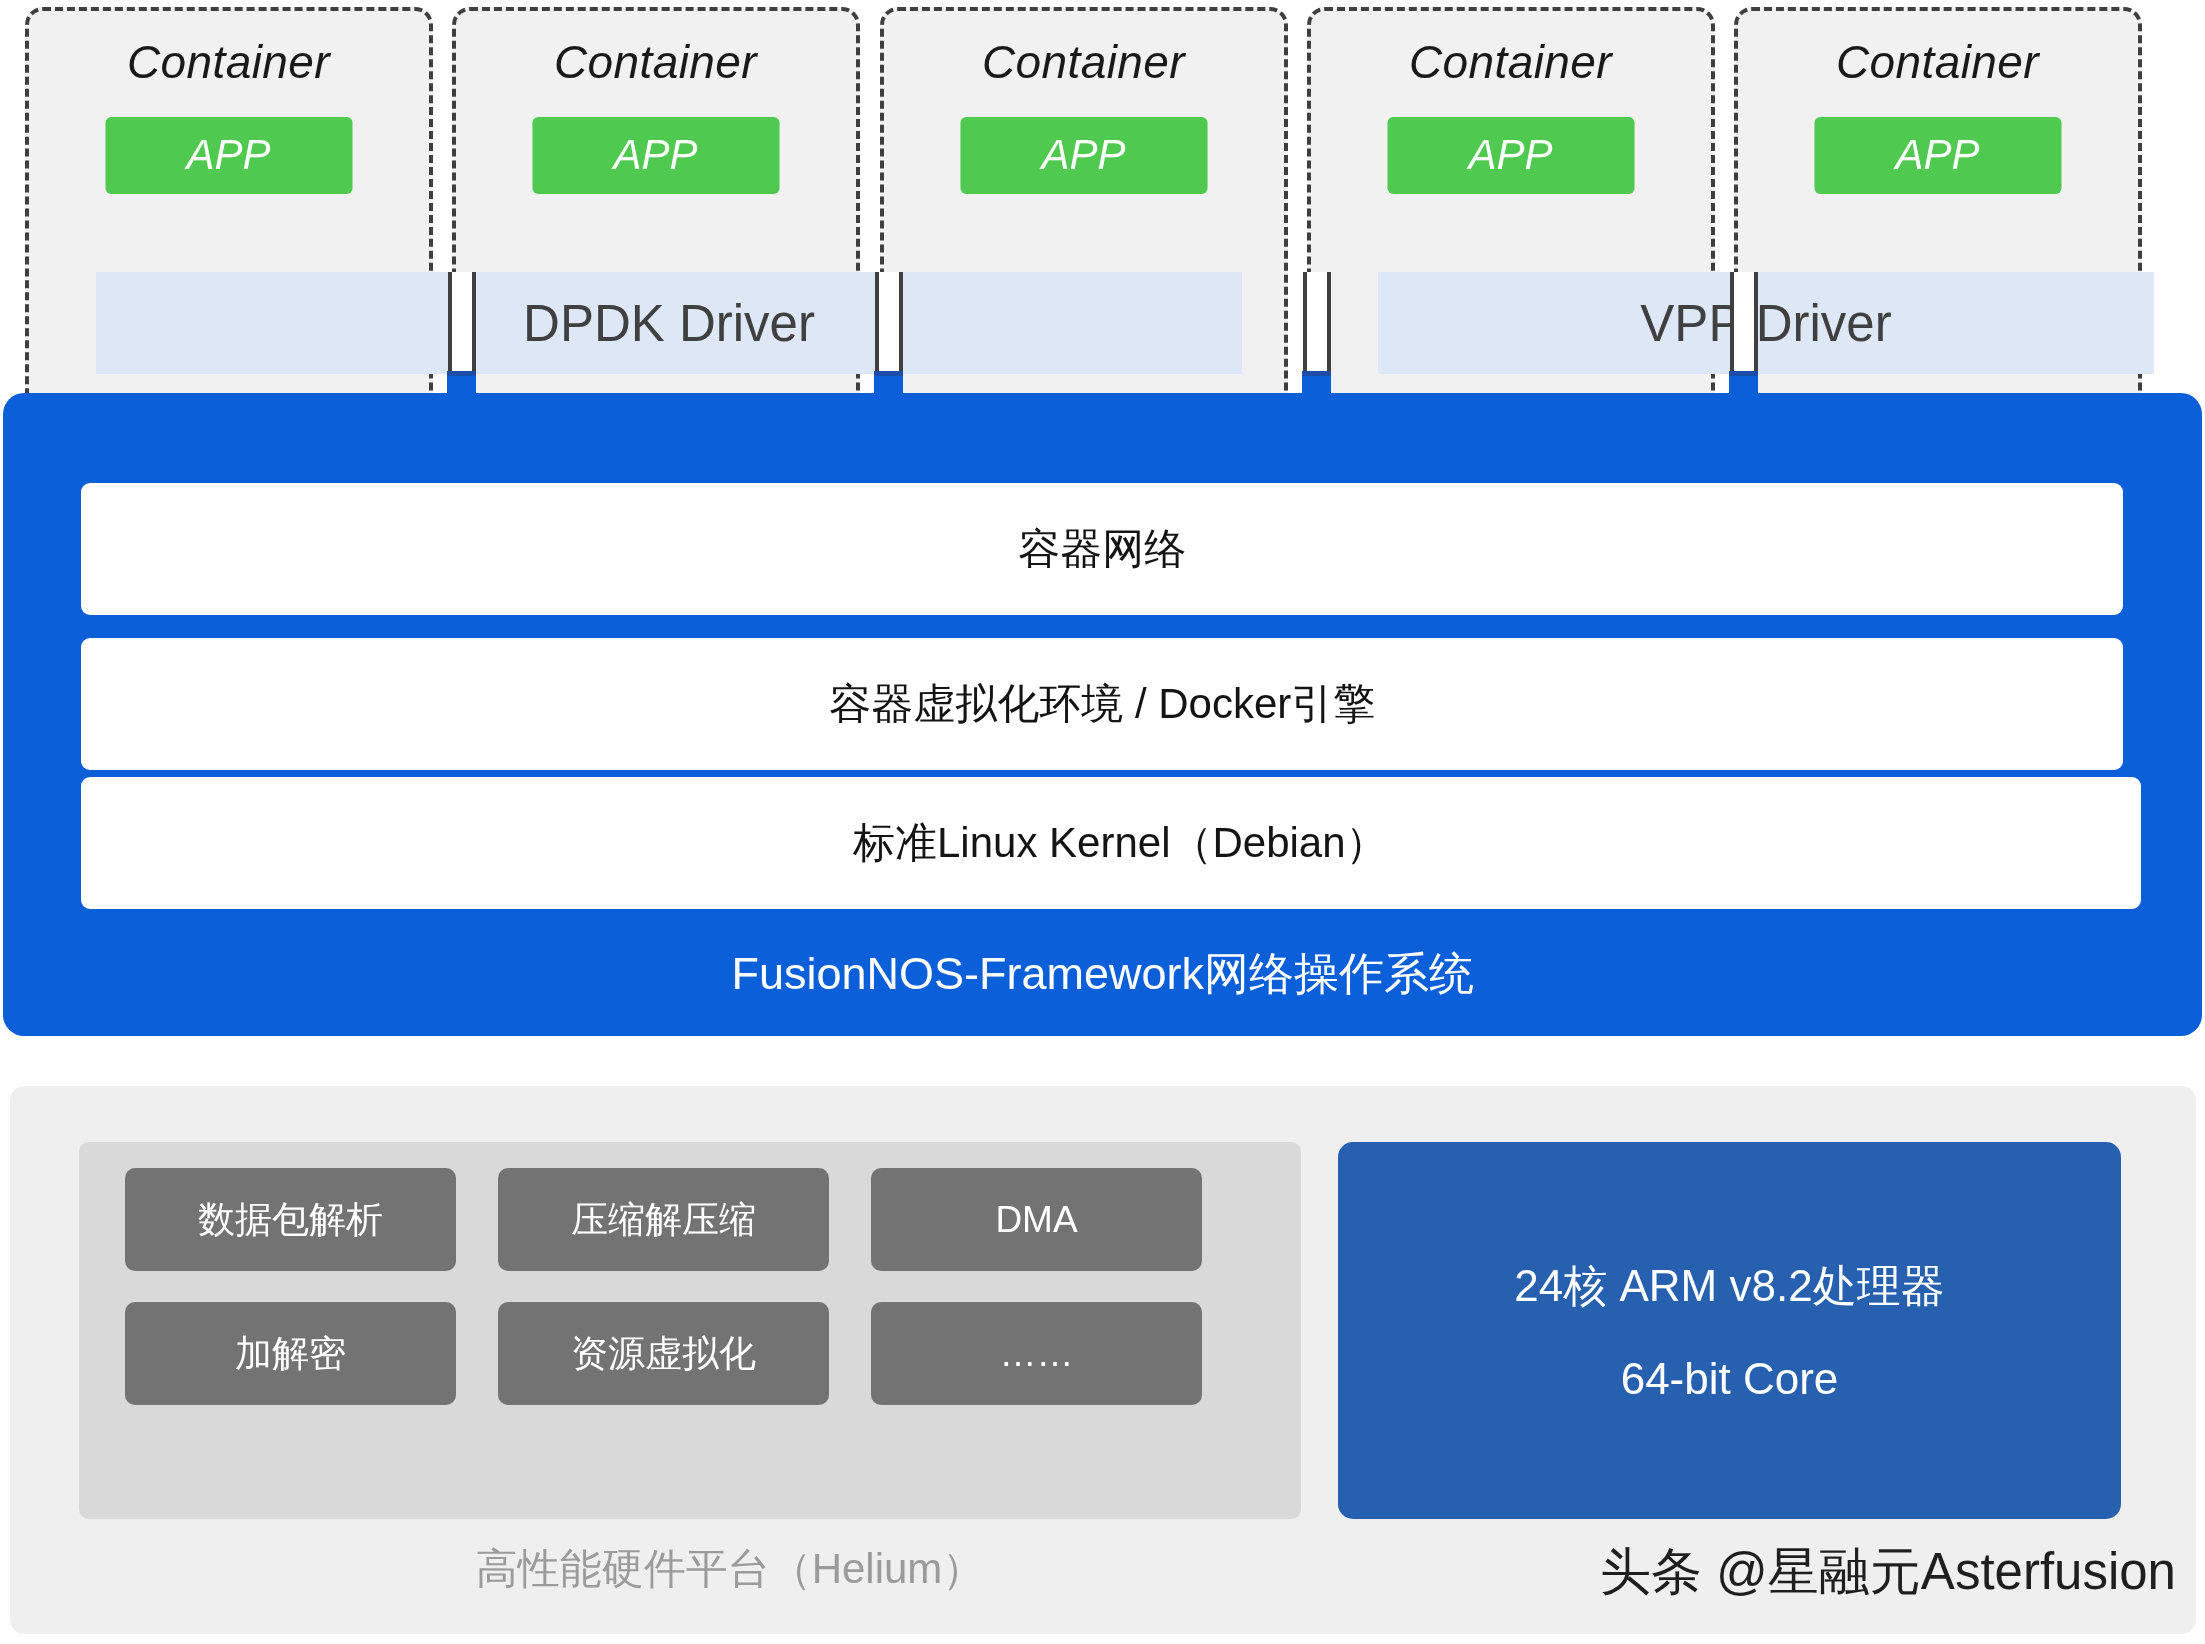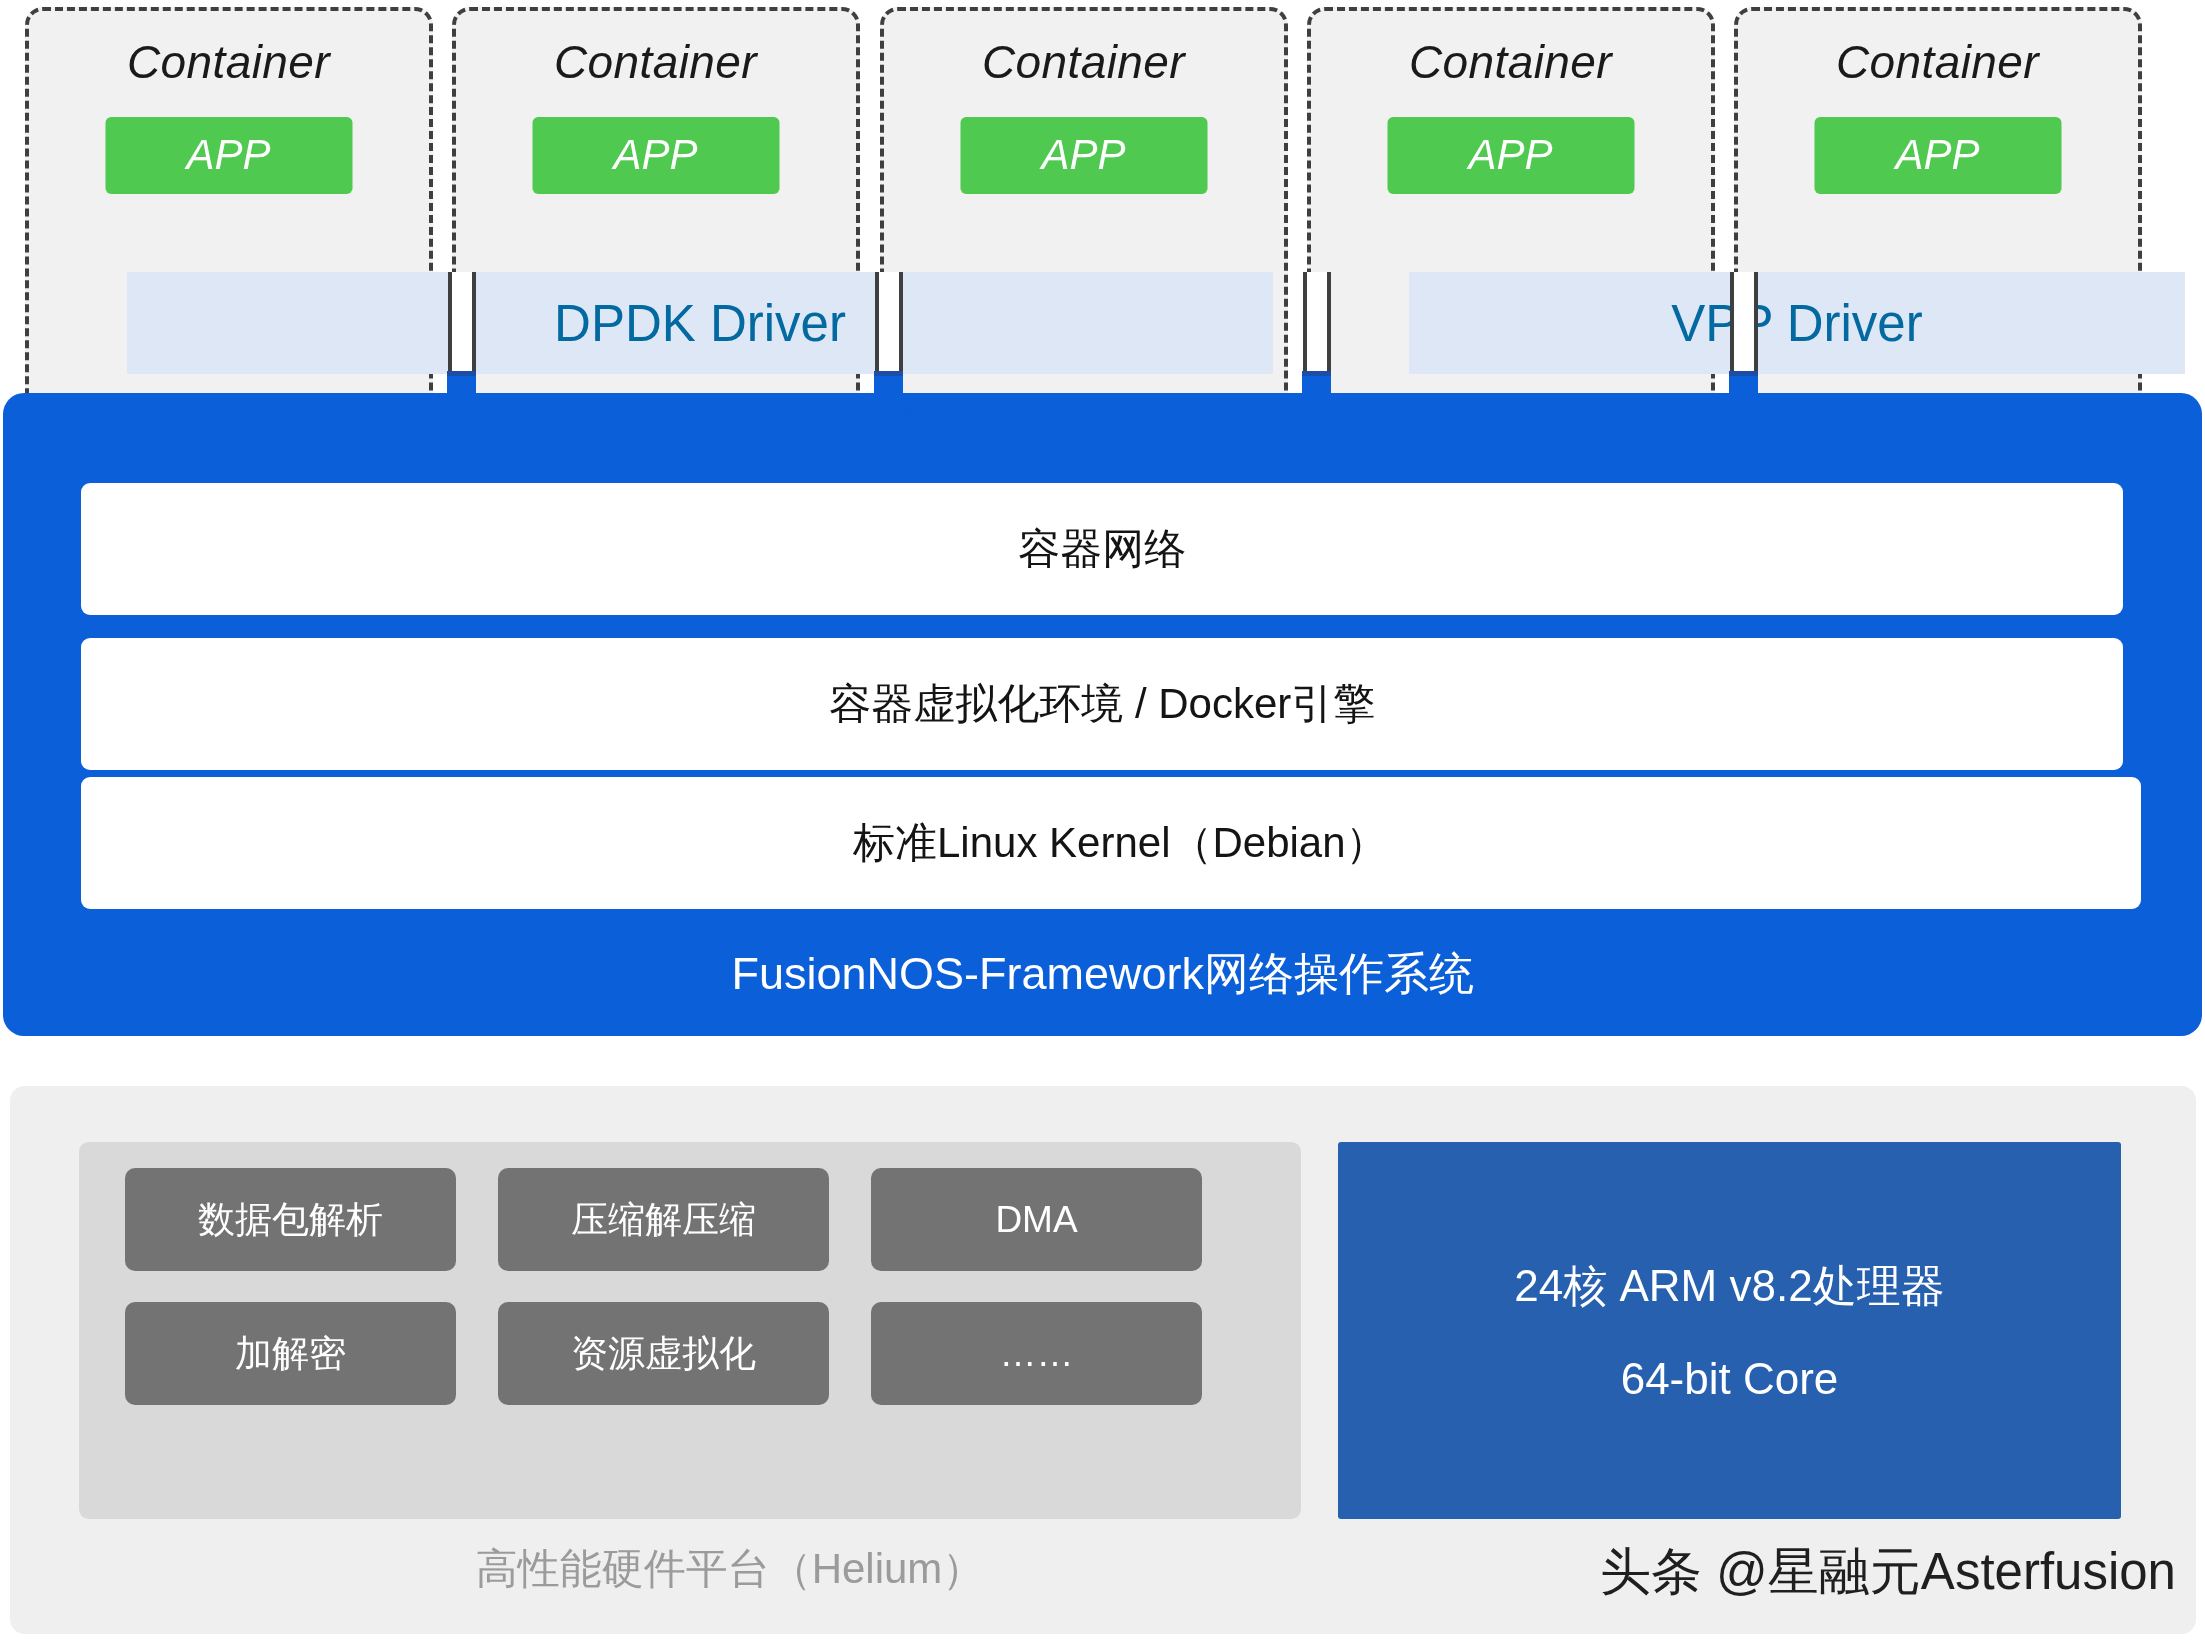--- a/index.html
+++ b/index.html
@@ -75,24 +75,23 @@
 
   
   .driver-band {
     position: absolute;
     height: 102px;
     top: 272px;
     background: #DDE7F5;
     display: flex;
     align-items: center;
     justify-content: center;
-    color: #0369a1;
+    color: #404040;
     font-size: 51px;
     z-index: 3;
-    margin-left: 31px;
   }
   .driver-band.dpdk { left: 96px; width: 1146px; }
   .driver-band.vpp  { left: 1378px; width: 776px; }
 
   
   .band-gap {
     position: absolute;
     top: 272px;
     height: 102px;
     width: 19.6px;
@@ -246,21 +245,21 @@
     color: #8C8C8C;
   }
 
   .cpu-box {
     position: absolute;
     left: 1338px;
     top: 1142px;
     width: 783px;
     height: 377px;
     background: #2760AE;
-    border-radius: 3px;
+    border-radius: 15px;
     display: flex;
     flex-direction: column;
     align-items: center;
     justify-content: center;
     gap: 38px;
   }
   .cpu-line {
     color: #FFFFFF;
     font-size: 44px;
   }

